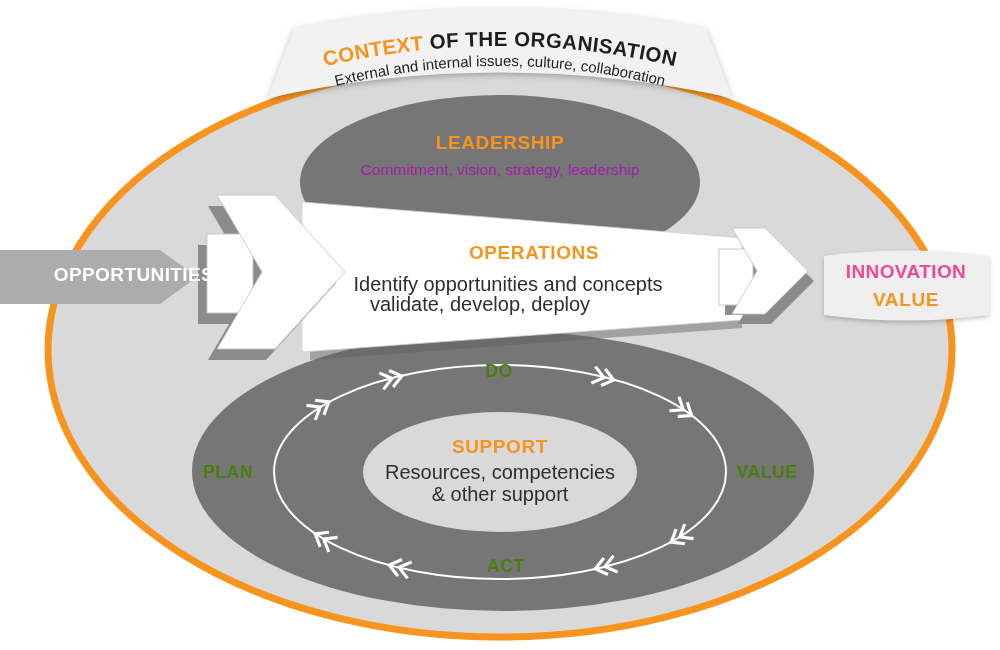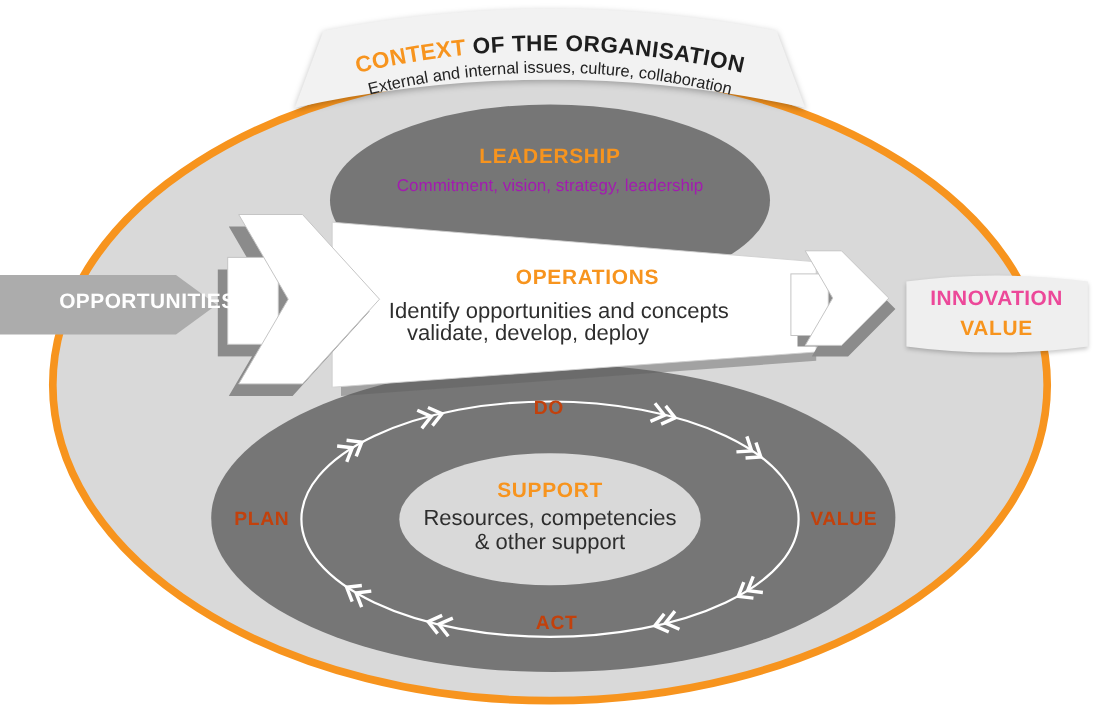--- a/index.html
+++ b/index.html
@@ -28,21 +28,21 @@
   .badge{fill:var(--badge-bg,#EFEFEF);filter:drop-shadow(0 2px 2px rgba(0,0,0,0.22));}
   .curve-title{font-family:"Liberation Sans",sans-serif;font-size:20.5px;font-weight:bold;letter-spacing:0.4px;}
   .curve-title .accent{fill:var(--orange,#F7941E);}
   .curve-title .rest{fill:var(--text-dark,#1E1E1E);}
   .curve-sub{font-family:"Liberation Sans",sans-serif;font-size:15px;fill:#222;}
   
   .lbl{position:absolute;transform:translate(-50%,-50%);white-space:nowrap;text-align:center;}
   .title-orange{color:var(--orange,#F7941E);font-weight:bold;font-size:19px;letter-spacing:0.6px;}
   .sub-white{color:#a21caf;font-size:15.5px;}
   .sub-dark{color:var(--sub-dark,#2E2E2E);font-size:20px;}
-  .cycle-lbl{color:#c2410c;font-weight:bold;font-size:17.5px;letter-spacing:0.6px;}
+  .cycle-lbl{color:#4d7c0f;font-weight:bold;font-size:17.5px;letter-spacing:0.6px;}
   .opp-lbl{position:absolute;left:0;top:250px;width:180px;height:50px;display:flex;align-items:center;justify-content:center;
            color:#fff;font-weight:bold;font-size:19px;letter-spacing:0.4px;padding-left:44px;}
   .inno-line1{color:#ec4899;font-weight:bold;font-size:19px;letter-spacing:0.4px;}
   .inno-line2{color:var(--orange,#F7941E);font-weight:bold;font-size:19px;letter-spacing:0.6px;}
 </style>
 </head>
 <body>
 
 <div class="stage">
 
@@ -132,18 +132,18 @@
 
   <div class="lbl title-orange" style="left:500px;top:447px;">SUPPORT</div>
   <div class="lbl sub-dark" style="left:500px;top:472px;">Resources, competencies</div>
   <div class="lbl sub-dark" style="left:500px;top:494px;">&amp; other support</div>
 
   <div class="opp-lbl">OPPORTUNITIES</div>
 
   <div class="lbl inno-line1" style="left:906px;top:272px;">INNOVATION</div>
   <div class="lbl inno-line2" style="left:906px;top:300px;">VALUE</div>
 
-  <div class="lbl cycle-lbl" style="left:238px;top:472px;">PLAN</div>
+  <div class="lbl cycle-lbl" style="left:228px;top:472px;">PLAN</div>
   <div class="lbl cycle-lbl" style="left:499px;top:371px;">DO</div>
   <div class="lbl cycle-lbl" style="left:767px;top:472px;">VALUE</div>
   <div class="lbl cycle-lbl" style="left:506px;top:566px;">ACT</div>
 
 </div>
 
 </body></html>

